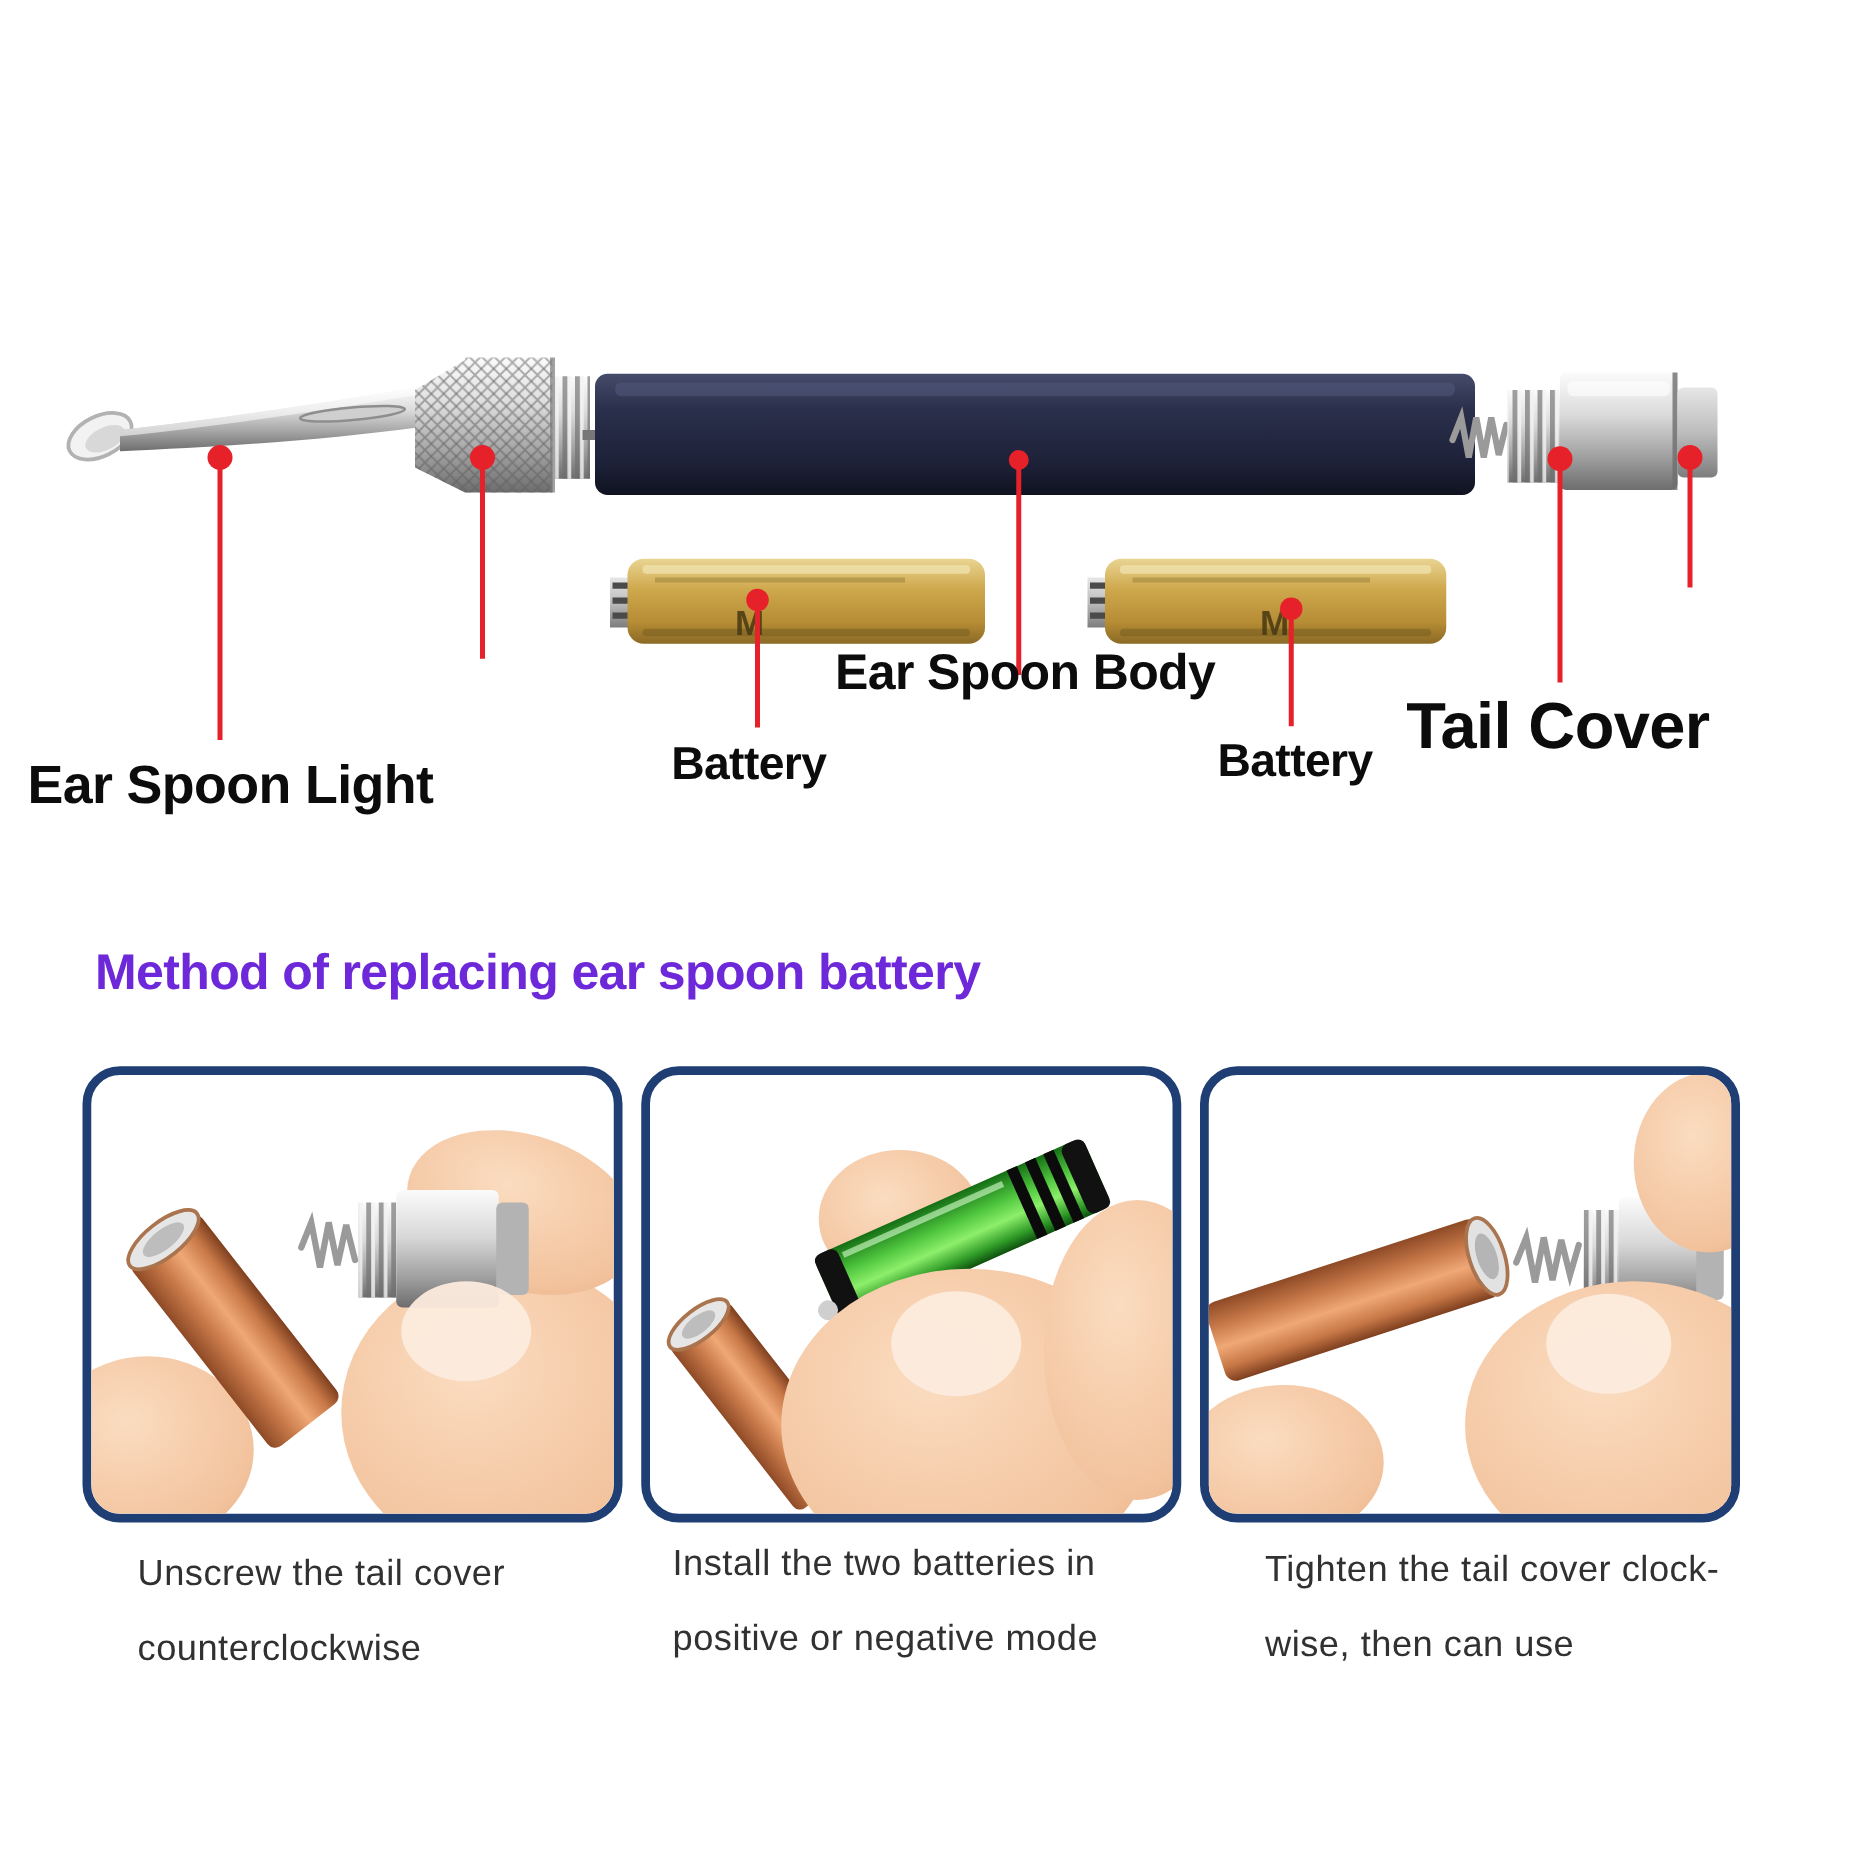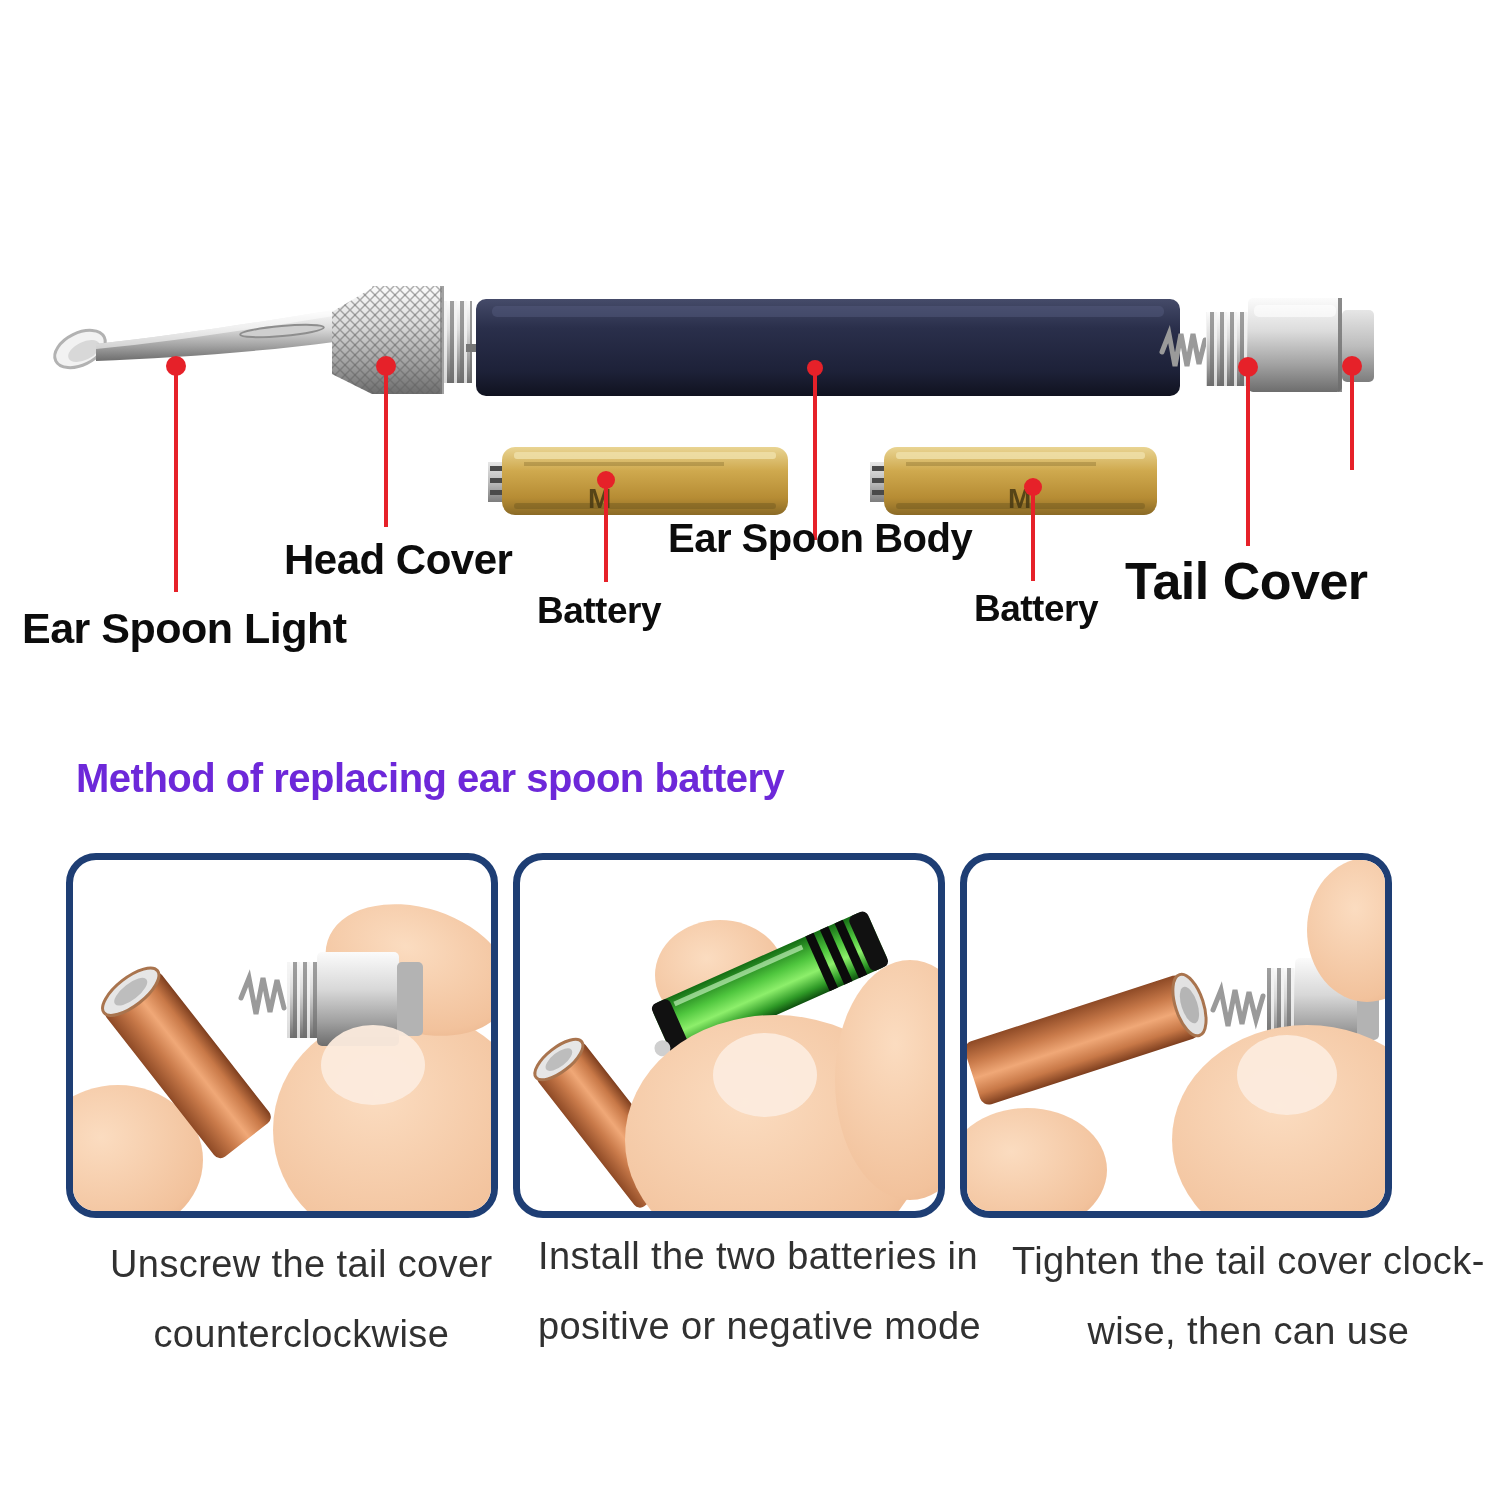--- a/index.html
+++ b/index.html
@@ -12,24 +12,24 @@
   .lbl-head-cover{left:284px;top:536px;font-size:42px;}
   .lbl-battery-1{left:537px;top:590px;font-size:37px;}
   .lbl-ear-spoon-body{left:668px;top:516px;font-size:40px;}
   .lbl-battery-2{left:974px;top:588px;font-size:37px;}
   .lbl-tail-cover{left:1125px;top:551px;font-size:52px;}
   .lbl-light-switch{left:1266px;top:477px;font-size:39px;}
   .section-title{position:absolute;left:76px;top:756px;font-size:40px;font-weight:700;color:#6d28d9;letter-spacing:-0.5px;}
   .step-panel{position:absolute;top:853px;width:432px;height:365px;border:7px solid #1e3e74;
               border-radius:30px;background:#ffffff;box-sizing:border-box;overflow:hidden;}
   .panel-1{left:66px;} .panel-2{left:513px;} .panel-3{left:960px;}
-  .step-caption{position:absolute;color:#313131;font-size:38px;letter-spacing:0.4px;font-weight:400;}
+  .step-caption{position:absolute;color:#313131;font-size:29px;letter-spacing:0.4px;font-weight:400;}
   .cap-1{left:110px;top:1243px;} .cap-2{left:538px;top:1235px;} .cap-3{left:1012px;top:1240px;}
   .cap-line{display:block;}
-  .cap-line + .cap-line{margin-top:27px;text-align:center;}
+  .cap-line + .cap-line{margin-top:27px;}
 </style>
 </head>
 <body>
 
 <div class="canvas">
 
   <svg class="abs" style="left:0;top:0" width="1500" height="770" viewBox="0 0 1500 770">
     <defs>
       <linearGradient id="silverV" x1="0" y1="0" x2="0" y2="1">
         <stop offset="0" stop-color="#fbfbfb"></stop>
@@ -140,21 +140,20 @@
       <circle cx="1033" cy="487" r="9" stroke="none"></circle>
         <line x1="1033" y1="493" x2="1033" y2="581" stroke-width="4"></line>
       <circle cx="1248" cy="367" r="10" stroke="none"></circle>
         <line x1="1248" y1="373" x2="1248" y2="546" stroke-width="4"></line>
       <circle cx="1352" cy="366" r="10" stroke="none"></circle>
         <line x1="1352" y1="372" x2="1352" y2="470" stroke-width="4"></line>
     </g>
   </svg>
 
   <div class="part-label lbl-ear-spoon-head">Ear Spoon Light</div>
-  <div class="part-label lbl-head-cover">Head Cover</div>
   <div class="part-label lbl-battery-1">Battery</div>
   <div class="part-label lbl-ear-spoon-body">Ear Spoon Body</div>
   <div class="part-label lbl-battery-2">Battery</div>
   <div class="part-label lbl-tail-cover">Tail Cover</div>
 
   <div class="section-title">Method of replacing ear spoon battery</div>
 
   <div class="step-panel panel-1">
     <svg width="418" height="351" viewBox="0 0 418 351">
       <defs>

